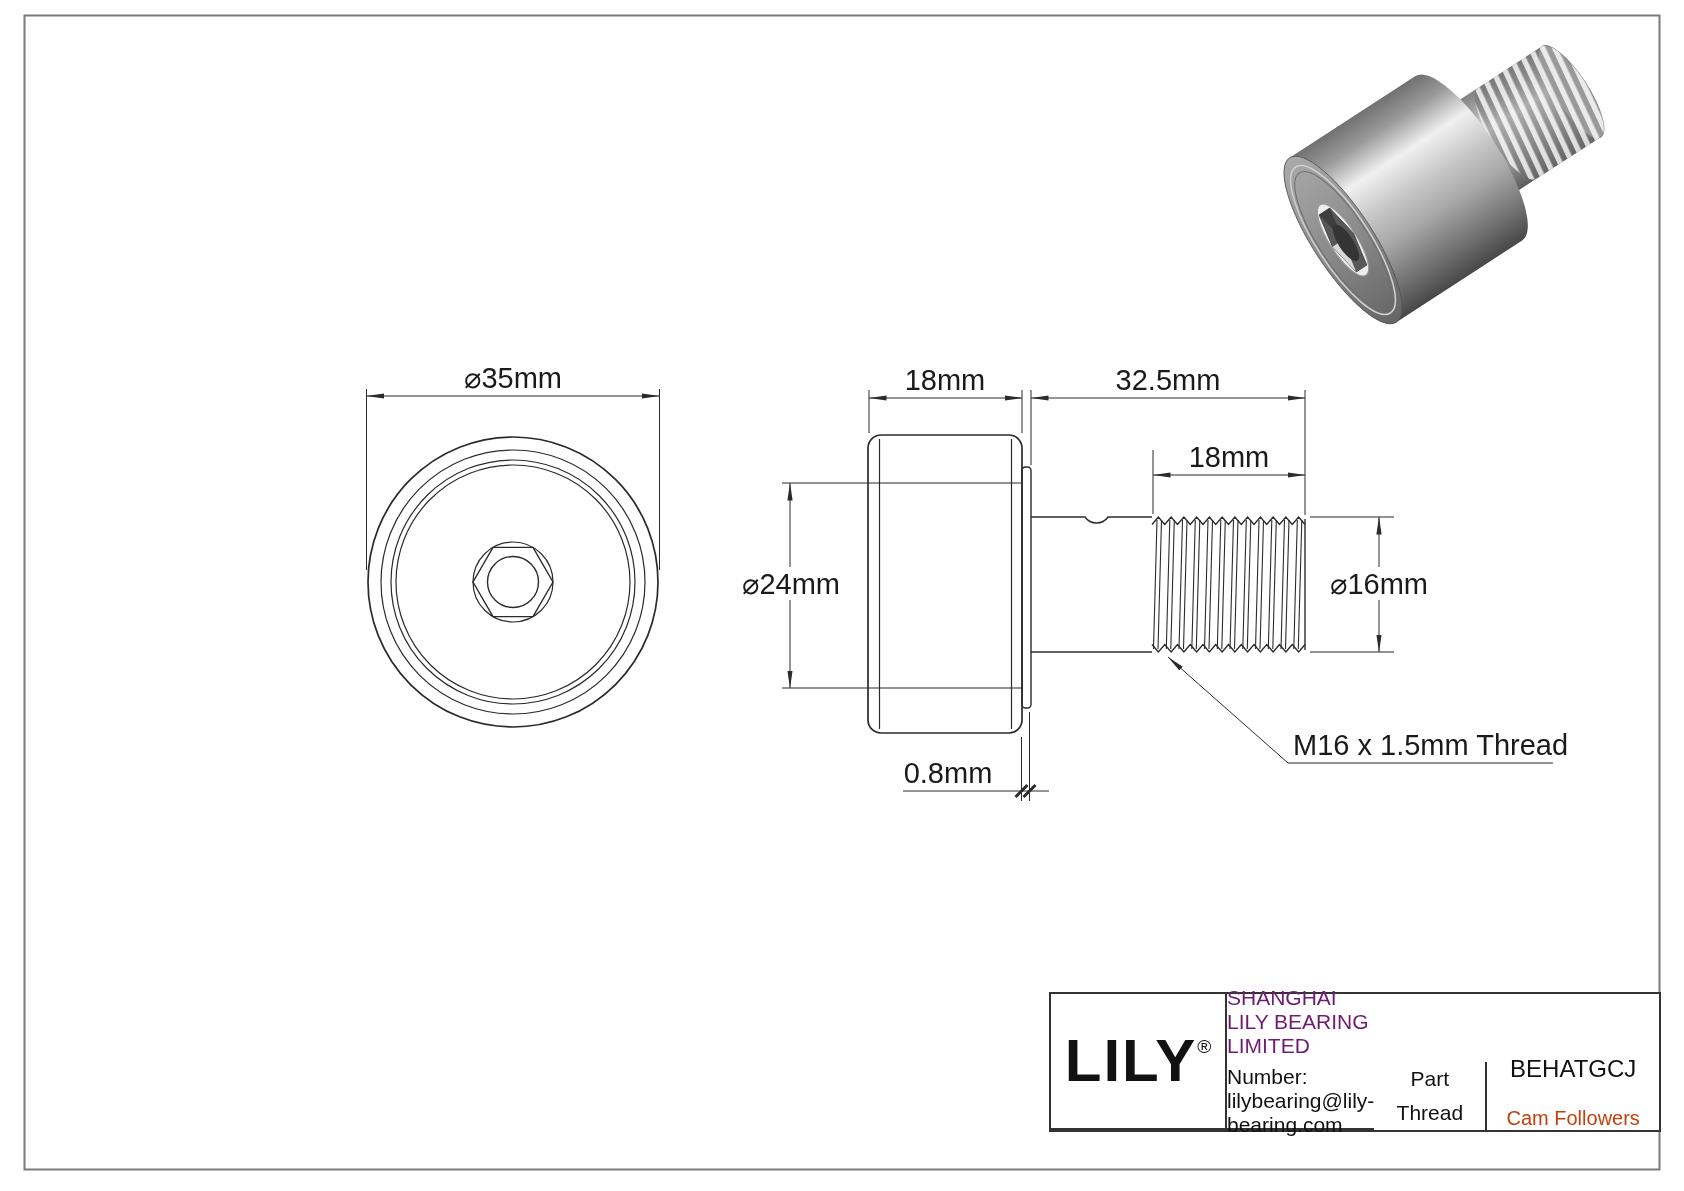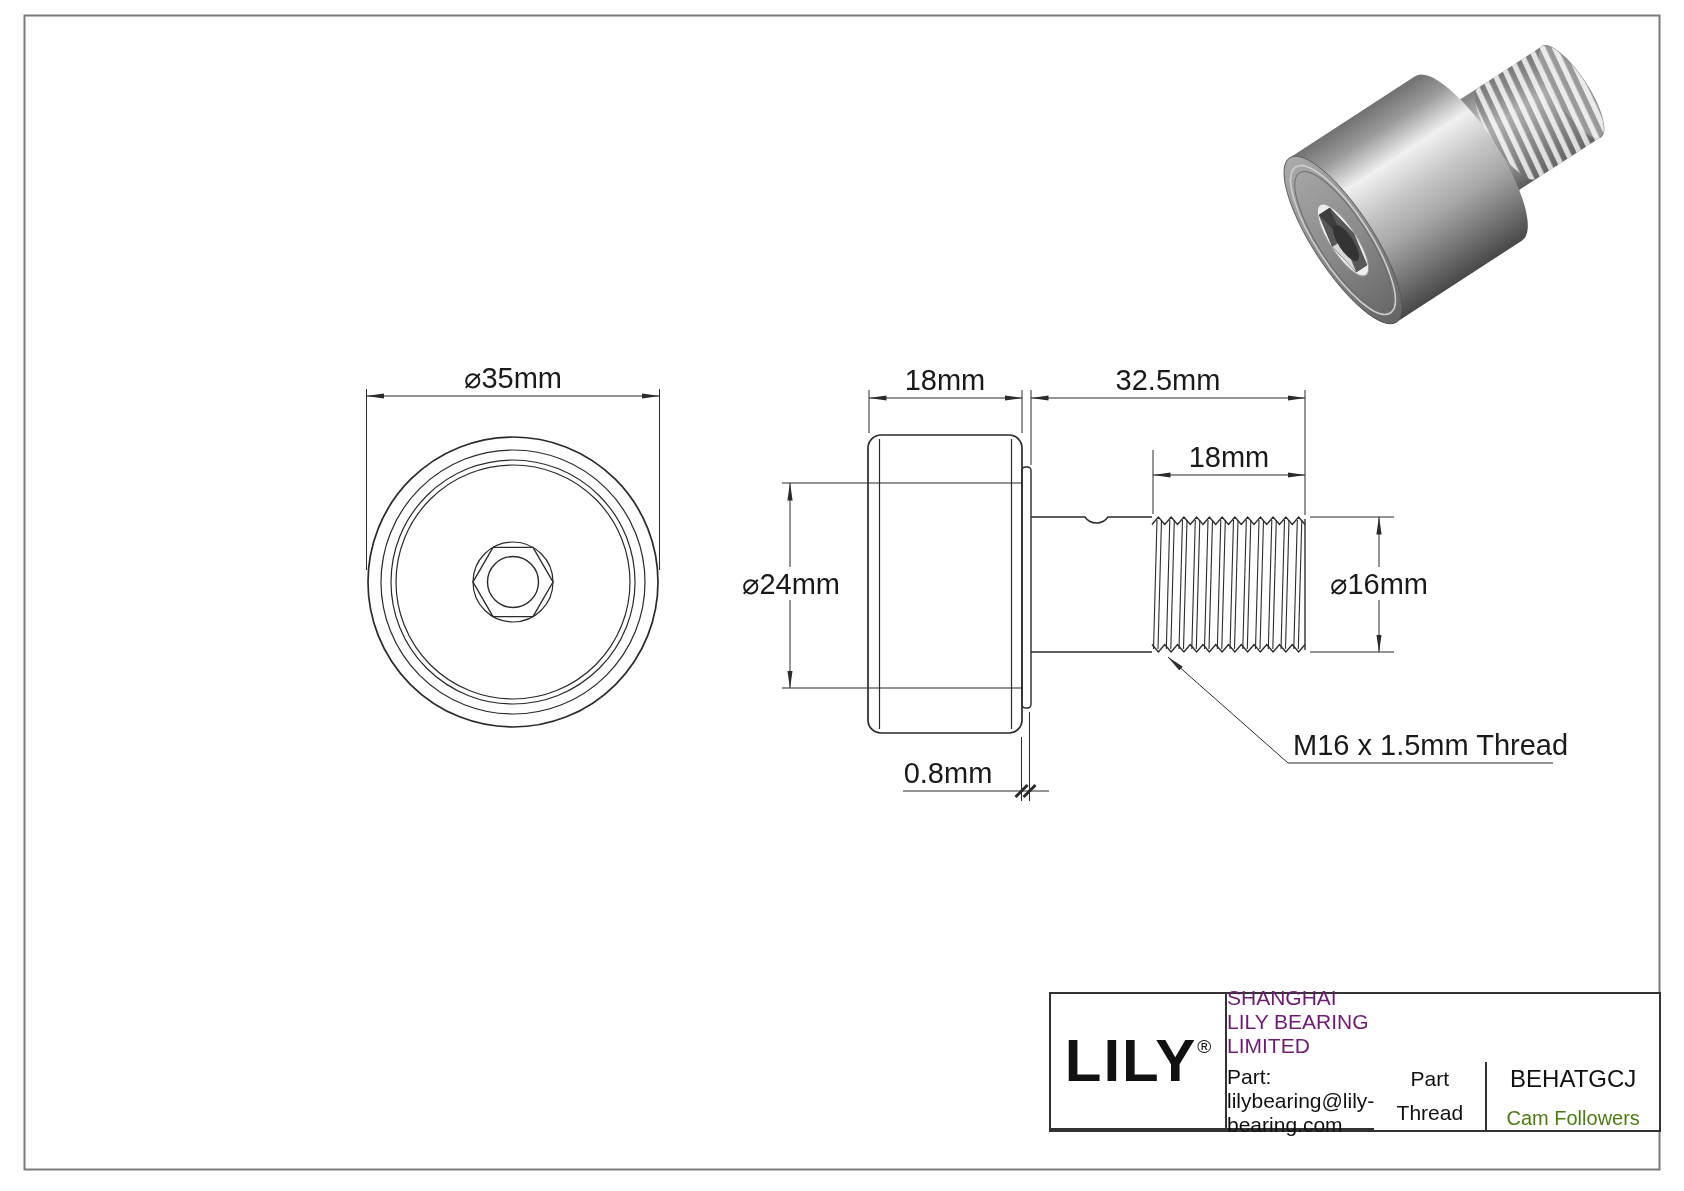--- a/index.html
+++ b/index.html
@@ -15,28 +15,28 @@
     box-sizing:border-box;border:2px solid #333;background:#fff;display:flex;flex-direction:row;}
   .tb-row1{flex:0 0 88px;display:flex;border-bottom:2px solid #333;}
   .tb-row2{flex:1;display:flex;align-items:flex-end;}
   .tb-logo-cell{flex:0 0 174px;border-right:2px solid #333;display:flex;
     align-items:center;justify-content:center;}
   .tb-company-cell{flex:1;display:flex;flex-direction:column;align-items:center;
     justify-content:center;gap:7px;}
   .tb-partlabel-cell{flex:0 0 111px;border-right:2px solid #333;display:flex;
     flex-direction:column;align-items:center;justify-content:center;}
   .tb-partnum-cell{flex:1;display:flex;flex-direction:column;align-items:center;
-    justify-content:center;gap:14px;}
+    justify-content:center;gap:24px;}
   .logo-text{font-size:60px;font-weight:bold;letter-spacing:2px;color:#111;line-height:1;}
   .logo-reg{font-size:19px;font-weight:normal;vertical-align:28px;letter-spacing:0;}
   .company-line{font-size:21px;color:#701a75;}
   .email-line{font-size:21px;color:#111;}
   .part-label-line{font-size:21px;color:#111;line-height:34px;}
   .part-number{font-size:24px;color:#111;}
-  .category{font-size:20px;color:#4d7c0f;}
+  .category{font-size:20px;color:#c2410c;}
 </style>
 </head>
 <body>
 
 <svg id="drawing-svg" width="1684" height="1191" viewBox="0 0 1684 1191">
   <defs>
     <marker id="arrow" viewBox="0 0 18 6" refX="17.5" refY="3" markerWidth="18" markerHeight="6" markerUnits="userSpaceOnUse" orient="auto-start-reverse">
       <path d="M18,3 L0,0.4 L0,5.6 Z" fill="#2b2b2b"></path>
     </marker>
 
@@ -162,21 +162,21 @@
   </g>
 </svg>
 
 <div class="title-block">
   <div class="tb-row1">
     <div class="tb-logo-cell">
       <span class="logo-text"><span>LILY</span><span class="logo-reg">®</span></span>
     </div>
     <div class="tb-company-cell">
       <div class="company-line">SHANGHAI LILY BEARING LIMITED</div>
-      <div class="email-line">Part: lilybearing@lily-bearing.com</div>
+      <div class="email-line">Number: lilybearing@lily-bearing.com</div>
     </div>
   </div>
   <div class="tb-row2">
     <div class="tb-partlabel-cell">
       <div class="part-label-line">Part</div>
       <div class="part-label-line">Thread</div>
     </div>
     <div class="tb-partnum-cell">
       <div class="part-number">BEHATGCJ</div>
       <div class="category">Cam Followers</div>

